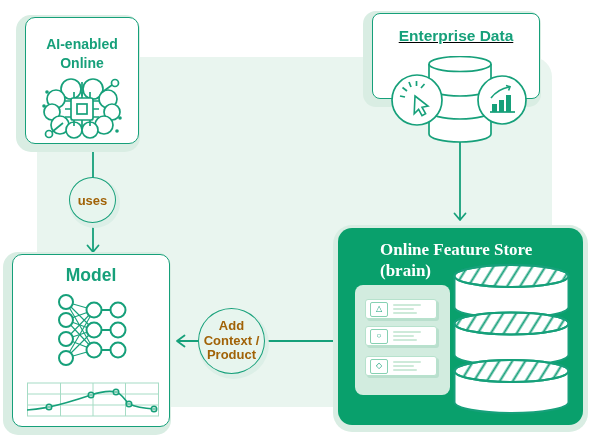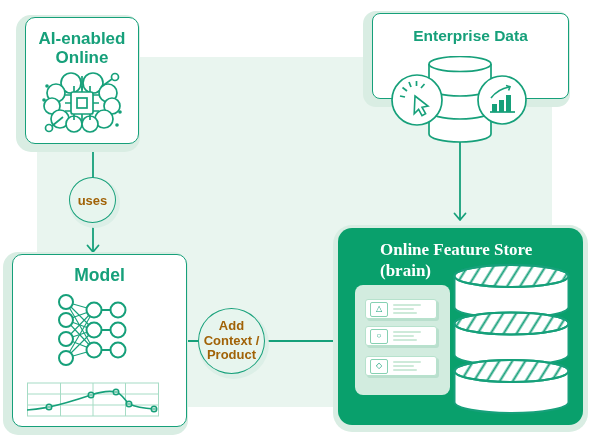--- a/index.html
+++ b/index.html
@@ -17,24 +17,24 @@
   
   .node-box{
     background:#ffffff;border:1.6px solid #16a07a;border-radius:10px;
     box-shadow:-4px 3px 0 5px #d9ede3;
     box-sizing:border-box;text-align:center;
   }
   .node-title{
     color:#16a07a;font-weight:bold;display:block;
   }
   #ai-box{left:25px;top:17px;width:114px;height:127px;}
-  #ai-box .node-title{margin-top:11px;font-size:17px;line-height:19px;}
-  #enterprise-box{left:372px;top:13px;width:197px;height:86px;border-radius:8px;}
+  #ai-box .node-title{margin-top:17px;font-size:14px;line-height:19px;}
+  #enterprise-box{left:372px;top:13px;width:168px;height:86px;border-radius:8px;text-decoration:underline;}
   #enterprise-box .node-title{margin-top:13px;font-size:15.5px;}
-  #model-box{left:12px;top:254px;width:175px;height:173px;}
+  #model-box{left:12px;top:254px;width:158px;height:173px;}
   #model-box .node-title{margin-top:10px;font-size:17.5px;}
   
   #feature-box{
     left:338px;top:228px;width:245px;height:197px;
     background:#09a06c;border-radius:14px;
     box-shadow:0 2px 0 5px #d9ede3;
     box-sizing:border-box;
   }
   #feature-title{
     padding:11px 0 0 42px;text-align:left;

